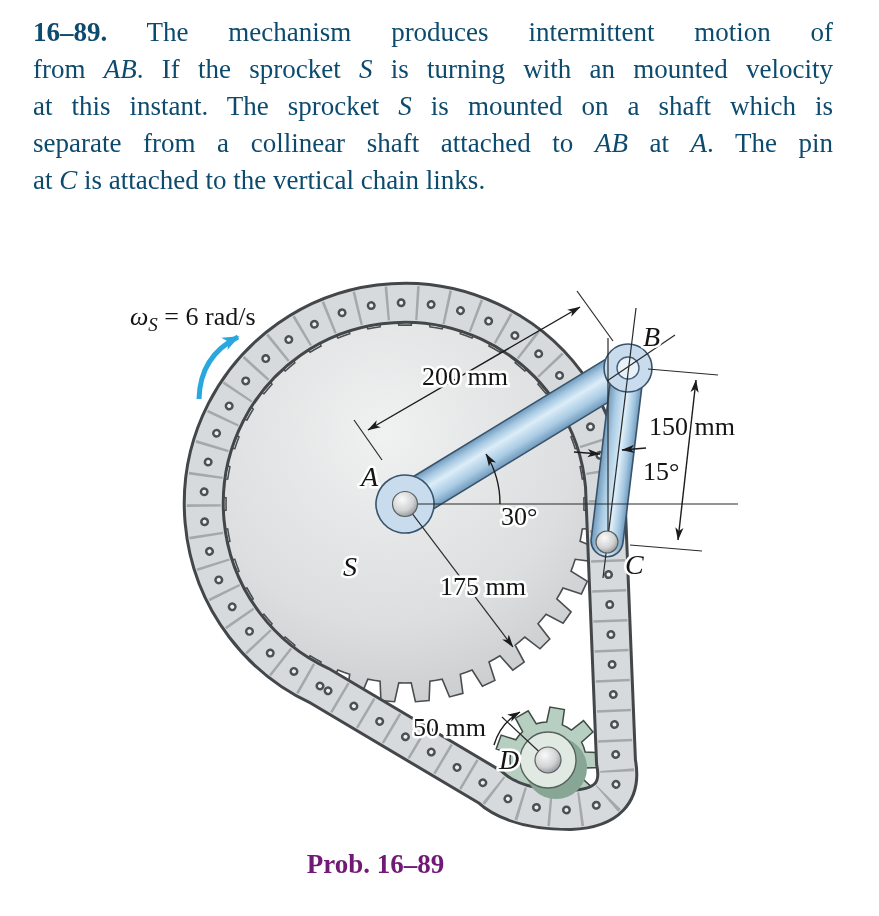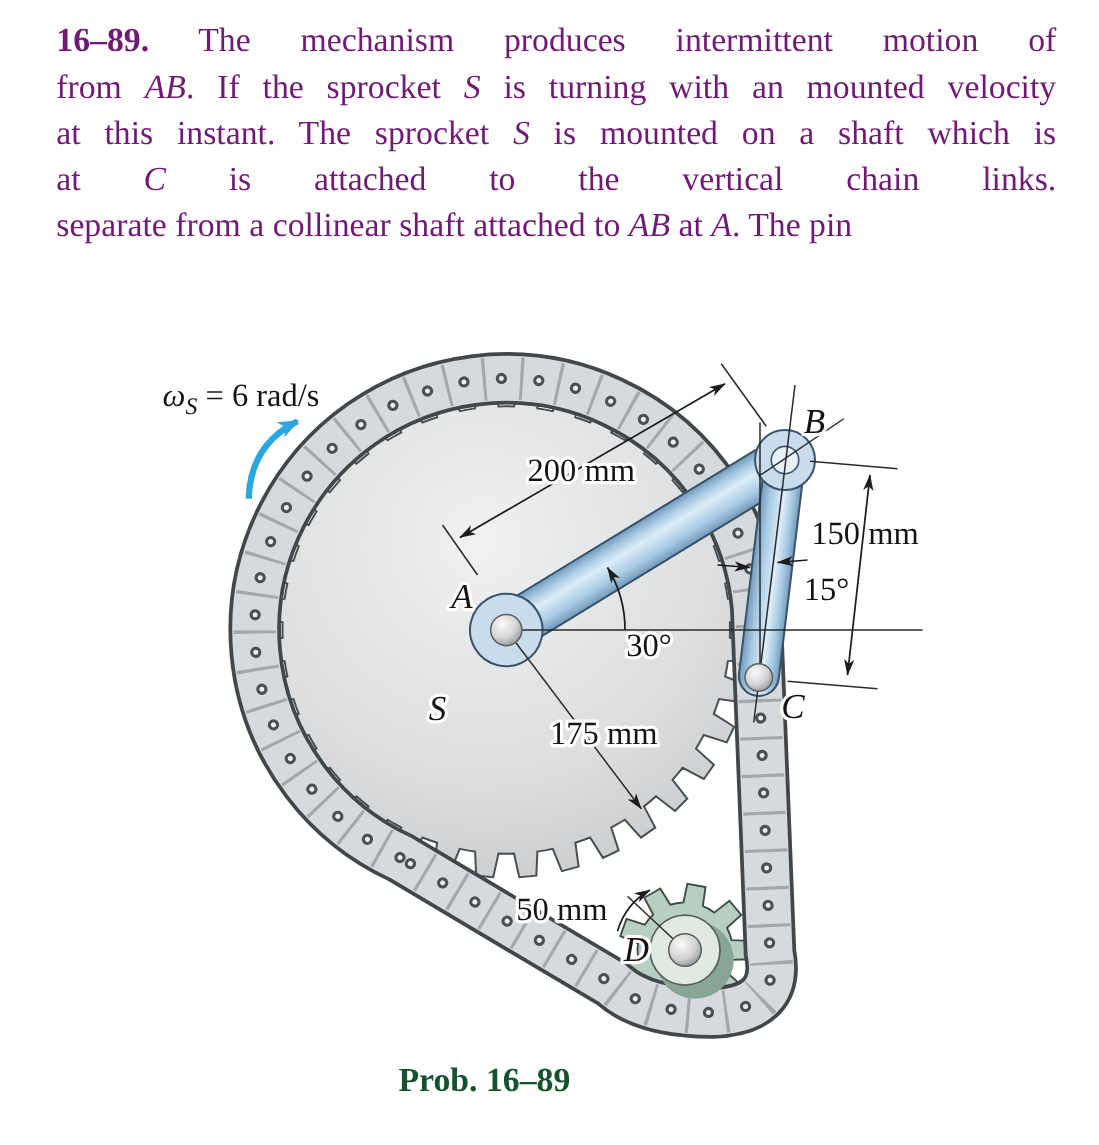--- a/index.html
+++ b/index.html
@@ -1,25 +1,25 @@
 <!DOCTYPE html>
 <html><head>
 <meta charset="utf-8">
 <style>
   html,body{margin:0;padding:0;background:#fff;}
   #page{position:relative;width:879px;height:916px;background:#fff;overflow:hidden;
         font-family:"Liberation Serif","DejaVu Serif",serif;}
-  #problem-text{position:absolute;left:45px;top:14px;width:800px;
-        font-size:27px;line-height:37px;color:#701a75;}
+  #problem-text{position:absolute;left:33px;top:14px;width:800px;
+        font-size:27px;line-height:37px;color:#0c4a6e;}
   .pline{text-align:justify;text-align-last:justify;white-space:normal;}
   .pline:last-child{text-align-last:left;}
   .pline sub{font-size:0.72em;line-height:0;}
   #figure-svg{position:absolute;left:0;top:0;width:879px;height:916px;}
-  #caption{position:absolute;left:12px;top:849px;width:751px;text-align:center;
-        font-weight:bold;font-size:27px;color:#14532d;}
+  #caption{position:absolute;left:0;top:849px;width:751px;text-align:center;
+        font-weight:bold;font-size:27px;color:#701a75;}
   .dim{stroke:#1c1c1c;stroke-width:1.4;fill:none;}
   .thin{stroke:#2a2a2a;stroke-width:1.2;fill:none;}
   .lbl{font-family:"Liberation Serif","DejaVu Serif",serif;font-size:26px;fill:#141414;
        paint-order:stroke;stroke:#ffffff;stroke-width:5px;stroke-linejoin:round;}
   .it{font-style:italic;}
   .big{font-size:28px;}
   .ch-out{stroke:#43474a;stroke-width:42;fill:none;}
   .ch-band{stroke:#d7dadc;stroke-width:36;fill:none;}
   .ch-sep{stroke:#a3a8ab;stroke-width:34;fill:none;stroke-dasharray:2.5 27.5;stroke-dashoffset:15;}
   .ch-dotring{stroke:#4c5052;stroke-width:9;fill:none;stroke-dasharray:0.01 29.99;stroke-linecap:round;}
@@ -27,22 +27,22 @@
 </style>
 </head>
 <body>
 
 <div id="page">
 
   <div id="problem-text">
       <div class="pline"><span style="font-weight: bold;">16–89.</span><span> The mechanism produces intermittent motion of</span></div>
       <div class="pline"><span>from </span><span style="font-style: italic;">AB</span><span>. If the sprocket </span><span style="font-style: italic;">S</span><span> is turning with an mounted velocity</span></div>
       <div class="pline"><span>at this instant. The sprocket </span><span style="font-style: italic;">S</span><span> is mounted on a shaft which is</span></div>
+      <div class="pline"><span>separate from a collinear shaft attached to </span><span style="font-style: italic;">AB</span><span> at </span><span style="font-style: italic;">A</span><span>. The pin</span></div>
       <div class="pline"><span>at </span><span style="font-style: italic;">C</span><span> is attached to the vertical chain links.</span></div>
-      <div class="pline"><span>separate from a collinear shaft attached to </span><span style="font-style: italic;">AB</span><span> at </span><span style="font-style: italic;">A</span><span>. The pin</span></div>
     </div>
 
   <svg id="figure-svg" viewBox="0 0 879 916">
     <defs>
       <radialGradient id="diskG" cx="45%" cy="32%" r="80%">
         <stop offset="0%" stop-color="#f0f1f1"></stop>
         <stop offset="60%" stop-color="#dcdedf"></stop>
         <stop offset="100%" stop-color="#c3c5c7"></stop>
       </radialGradient>
       <linearGradient id="linkG" x1="0" y1="0" x2="0" y2="1">

